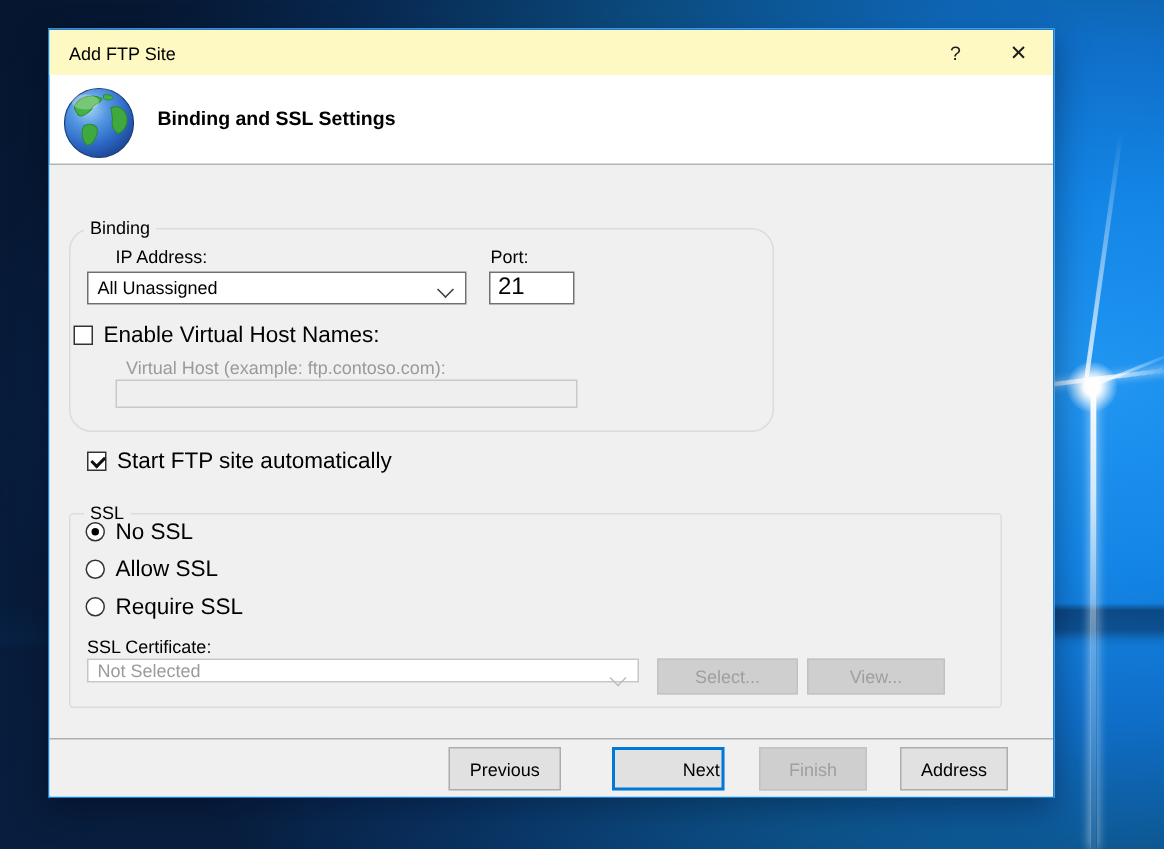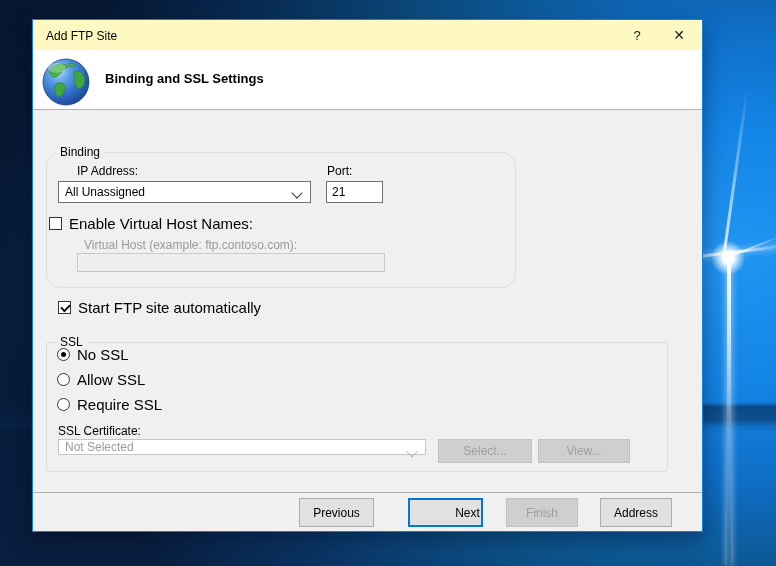--- a/index.html
+++ b/index.html
@@ -46,21 +46,21 @@
   .lbl{position:absolute;font-size:12px;color:#000;white-space:nowrap;}
   .lbl-dim{color:#9a9a9a;}
   
   .combo{position:absolute;box-sizing:border-box;background:#fff;border:1px solid #707070;
     display:flex;align-items:center;padding:0 24px 0 6px;font-size:12px;color:#000;}
   .combo .chev{position:absolute;right:9px;top:7px;width:7px;height:7px;
     border-right:1.4px solid #3a3a3a;border-bottom:1.4px solid #3a3a3a;transform:rotate(45deg);}
   .combo.disabled{border-color:#c6c6c6;color:#9b9b9b;}
   .combo.disabled .chev{border-color:#bdbdbd;}
   .textbox{position:absolute;box-sizing:border-box;background:#fff;border:1px solid #707070;
-    font-family:"Liberation Sans",sans-serif;font-size:12px;color:#000;padding:0 5px;}
+    font-family:"Liberation Sans",sans-serif;font-size:16px;color:#000;padding:0 5px;}
   .textbox:disabled,.textbox.disabled{background:#efefef;border-color:#c9c9c9;color:#9b9b9b;}
   
   .check-row,.radio-row{position:absolute;display:flex;align-items:center;height:15px;}
   .cbox{width:13px;height:13px;box-sizing:border-box;background:#fff;border:1px solid #333;position:relative;flex:none;}
   .cbox.checked::after{content:"";position:absolute;left:2px;top:2px;width:7px;height:4px;
     border-left:2px solid #111;border-bottom:2px solid #111;transform:rotate(-45deg);}
   .rbtn{width:13px;height:13px;box-sizing:border-box;background:#fff;border:1px solid #333;border-radius:50%;
     position:relative;flex:none;}
   .rbtn.selected{border-width:1.5px;}
   .rbtn.selected::after{content:"";position:absolute;left:2.5px;top:2.5px;width:5px;height:5px;border-radius:50%;background:#000;}

